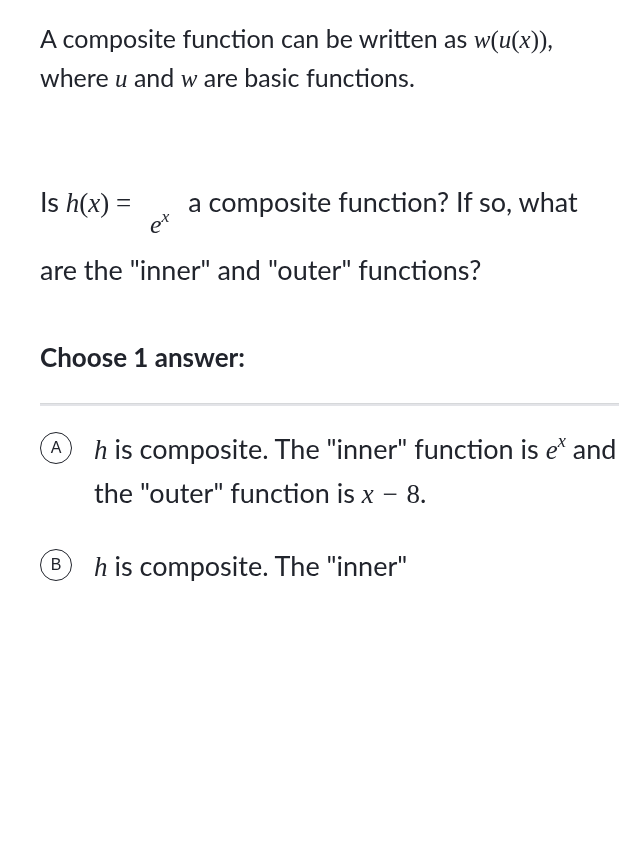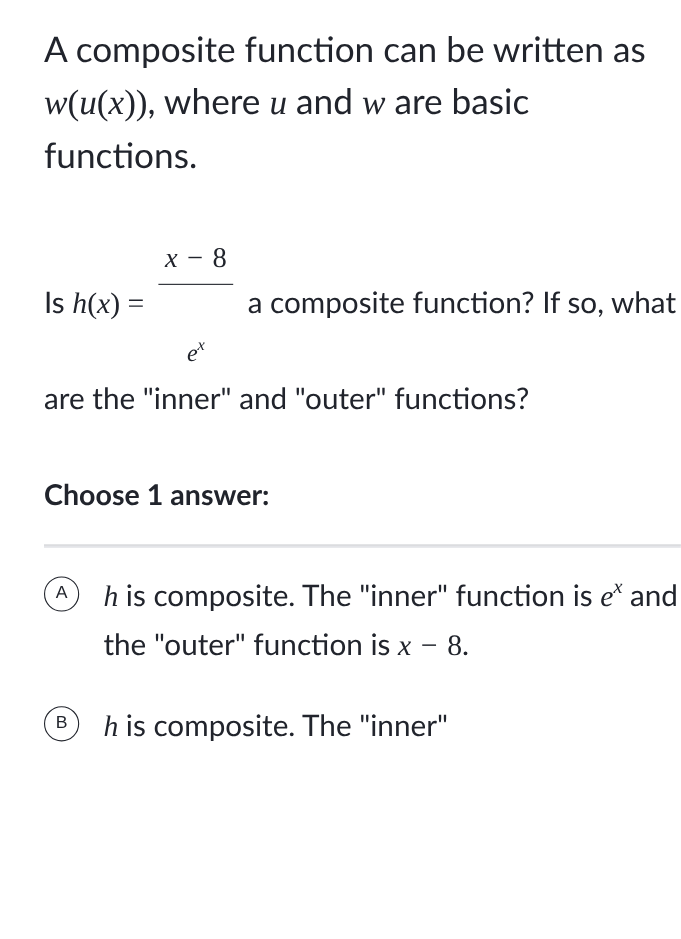--- a/index.html
+++ b/index.html
@@ -10,23 +10,23 @@
     body {
       font-family: -apple-system, BlinkMacSystemFont, 'Segoe UI', 'Lato', sans-serif;
       color: #21242c;
       width: 619px;
       height: 854px;
       padding: 20px 0 0 40px;
       background: #fff;
       overflow: hidden;
     }
     .intro {
-      font-size: 32px;
+      font-size: 25px;
       line-height: 1.5;
-      margin-bottom: 50px;
+      margin-bottom: 65px;
     }
     .question {
       font-size: 27px;
       line-height: 1.6;
       margin-bottom: 50px;
     }
     .prompt {
       font-size: 26px;
       font-weight: 700;
       margin-bottom: 30px;
@@ -79,21 +79,21 @@
     }
     .frac .num {
       display: block;
       border-bottom: 1.5px solid #21242c;
       padding: 0 6px 2px 6px;
       font-size: 26px;
     }
     .frac .den {
       display: block;
       padding: 2px 6px 0 6px;
-      font-size: 22px;
+      font-size: 26px;
       margin-top: 41px;
     }
     sup.exp {
       font-size: 0.68em;
       position: relative;
       top: -0.1em;
     }
     .minus {
       font-style: normal;
       margin: 0 2px;
@@ -101,21 +101,20 @@
   </style>
 </head>
 <body>
 
 <div class="intro">
   <span>A composite function can be written as </span><span class="math">w</span><span class="math-rm">(</span><span class="math">u</span><span class="math-rm">(</span><span class="math">x</span><span class="math-rm">)</span><span class="math-rm">)</span><span>, where </span><span class="math">u</span><span> and </span><span class="math">w</span><span> are basic functions.</span>
 </div>
 
 <div class="question">
   <span>Is </span><span class="math">h</span><span class="math-rm">(</span><span class="math">x</span><span class="math-rm">)</span><span class="math-rm"> = </span><span class="frac">
-    <span class="num"><span class="math">x</span><span class="math-rm minus"> − </span><span class="math-rm">8</span></span>
     <span class="den"><span class="math">e</span><sup class="exp math">x</sup></span>
   </span><span> a composite function? If so, what are the "inner" and "outer" functions?</span>
 </div>
 
 <div class="prompt">Choose 1 answer:</div>
 
 <div class="divider"></div>
 
 <div class="choice">
   <div class="choice-letter">A</div>

